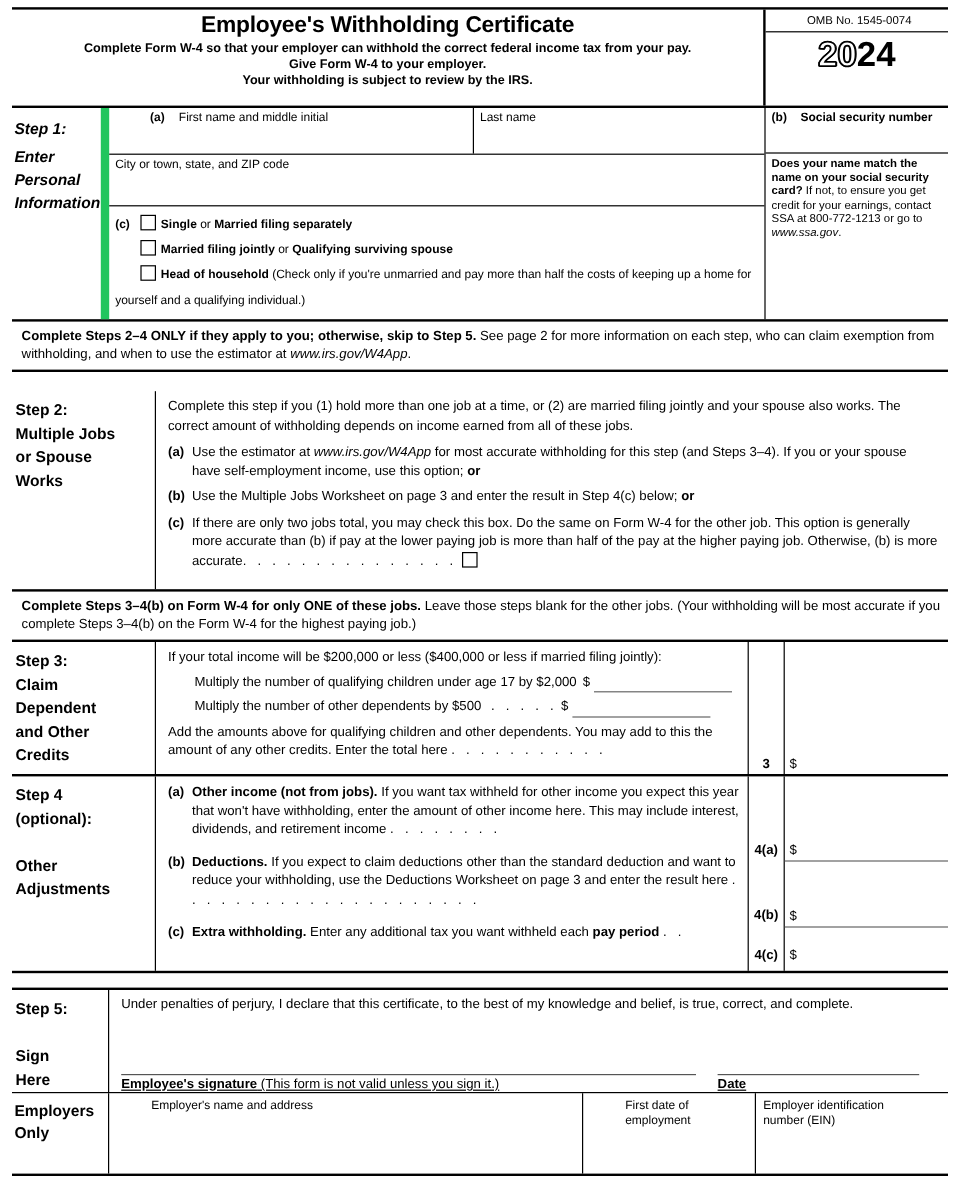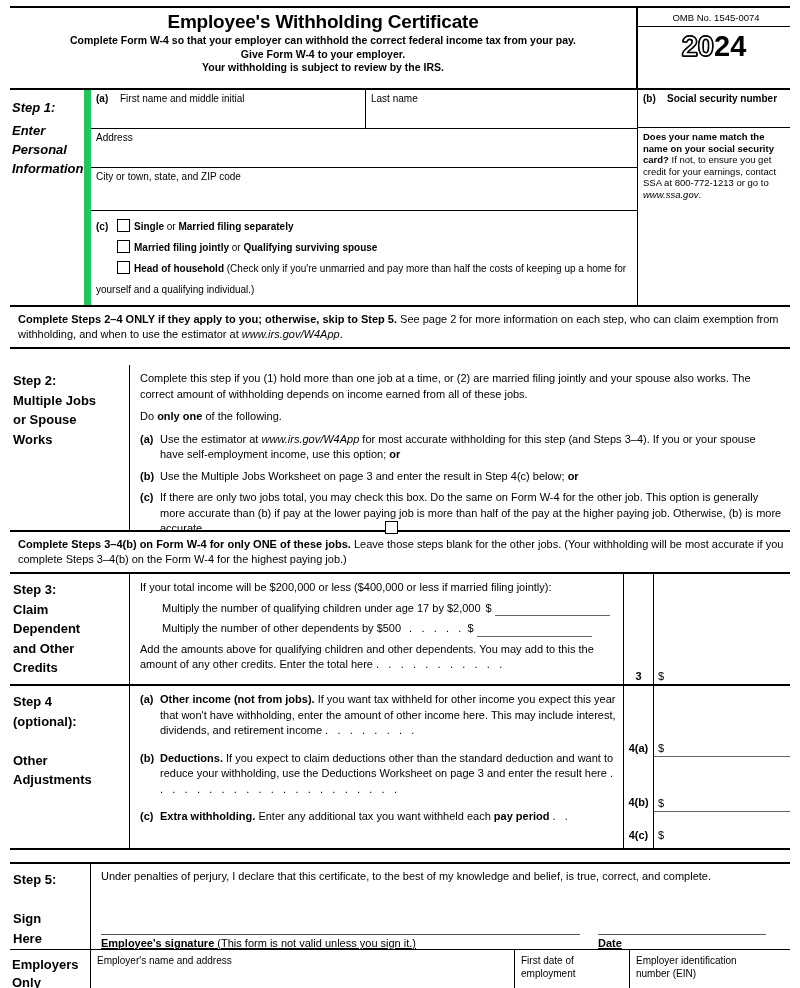--- a/index.html
+++ b/index.html
@@ -24,21 +24,21 @@
     position: absolute;
     left: 10px;
     top: 6px;
     width: 780px;
     height: 970px;
   }
 
   
   .bd-t   { border-top: 2px solid #000; }
   .bd-b   { border-bottom: 2px solid #000; }
-  .bd-r1  { border-right: 1px solid #000; }
+  .bd-r1  { border-right: 1px solid #000; margin-left: 29px; }
   .b { font-weight: bold; }
   .i { font-style: italic; }
 
   
   .header {
     display: flex;
     height: 80px;
     border-bottom: 2px solid #000;
   }
   .h-left {
@@ -311,25 +311,20 @@
     <div class="s1-mid">
       <div class="s1-fieldrow">
         <div class="s1-cell bd-r1" style="width:275px;">
           <span class="b s1-lab-a">(a)</span><span>First name and middle initial</span>
         </div>
         <div class="s1-cell" style="flex:1;">
           <span>Last name</span>
         </div>
       </div>
       <div class="s1-fieldrow">
-        <div class="s1-cell" style="flex:1;">
-          <span>Address</span>
-        </div>
-      </div>
-      <div class="s1-fieldrow">
         <div class="s1-cell h40" style="flex:1;">
           <span>City or town, state, and ZIP code</span>
         </div>
       </div>
       <div class="s1-checks">
         <div class="ckrow">
           <span class="clab b">(c)</span><span class="ck"></span><span class="b">Single</span><span> or </span><span class="b">Married filing separately</span>
         </div>
         <div class="ckrow">
           <span class="clab"></span><span class="ck"></span><span class="b">Married filing jointly</span><span> or </span><span class="b">Qualifying surviving spouse</span>
@@ -354,21 +349,20 @@
 
   <div class="stepwrap bd-b" style="height:165px;margin-top:16px;">
     <div class="s-label">
       <span>Step 2:</span><br>
       <span>Multiple Jobs</span><br>
       <span>or Spouse</span><br>
       <span>Works</span>
     </div>
     <div class="s-body">
       <div class="para">Complete this step if you (1) hold more than one job at a time, or (2) are married filing jointly and your spouse also works. The correct amount of withholding depends on income earned from all of these jobs.</div>
-      <div class="para"><span>Do </span><span class="b">only one</span><span> of the following.</span></div>
 
       <div class="hang">
         <span class="tag">(a)</span>
         <span class="txt"><span>Use the estimator at </span><span class="i">www.irs.gov/W4App</span><span> for most accurate withholding for this step (and Steps 3–4). If you or your spouse have self-employment income, use this option; </span><span class="b">or</span></span>
       </div>
 
       <div class="hang">
         <span class="tag">(b)</span>
         <span class="txt"><span>Use the Multiple Jobs Worksheet on page 3 and enter the result in Step 4(c) below; </span><span class="b">or</span></span>
       </div>

